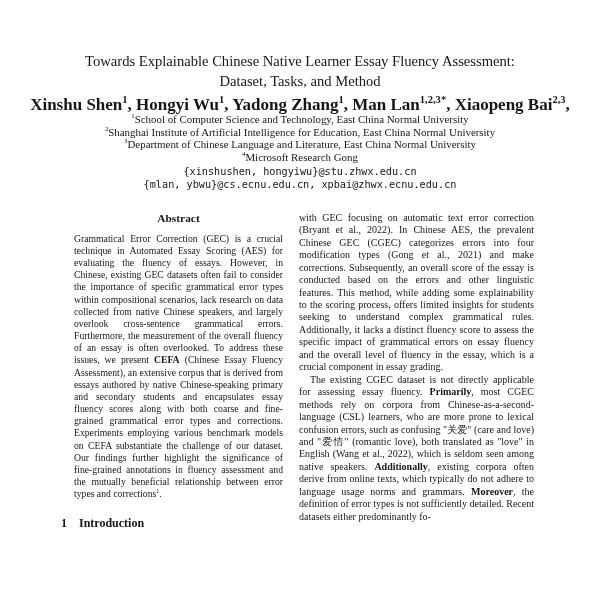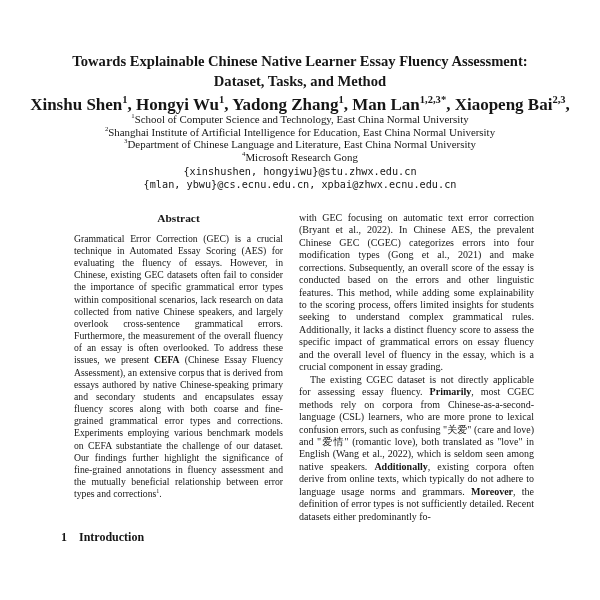--- a/index.html
+++ b/index.html
@@ -10,21 +10,21 @@
   }
   body {
     font-family: "Liberation Serif", "DejaVu Serif", serif;
     color: #161616;
   }
   .page { position: relative; width: 600px; height: 600px; }
 
   .title {
     margin: 52px 38px 0;
     font-size: 14.6px; line-height: 19.5px;
-    font-weight: bold; text-align: center;
+    font-weight: normal; text-align: center;
   }
   .tline { display: block; }
 
   .authors {
     margin-top: 7px;
     font-size: 17px; line-height: 13.4px;
     font-weight: bold; text-align: center;
   }
   sup { font-size: 0.62em; line-height: 0; vertical-align: super; font-weight: inherit; }
 
@@ -53,21 +53,21 @@
     font-size: 11.4px; font-weight: bold;
     text-align: center; margin-bottom: 9px;
   }
   p { margin: 0; }
   .abs-body {
     margin: 0 13px;
     font-size: 9.7px; line-height: 12.15px;
     text-align: justify; hyphens: auto;
   }
   .sec-head {
-    margin-top: 30px;
+    margin-top: 16px;
     font-size: 12px; font-weight: bold;
   }
   .sec-num { margin-right: 12px; }
   .body-par {
     font-size: 10px; line-height: 12.45px;
     text-align: justify; hyphens: auto;
   }
   .col-left .body-par { margin-top: 7px; }
   .indent { text-indent: 11px; }
 </style>

